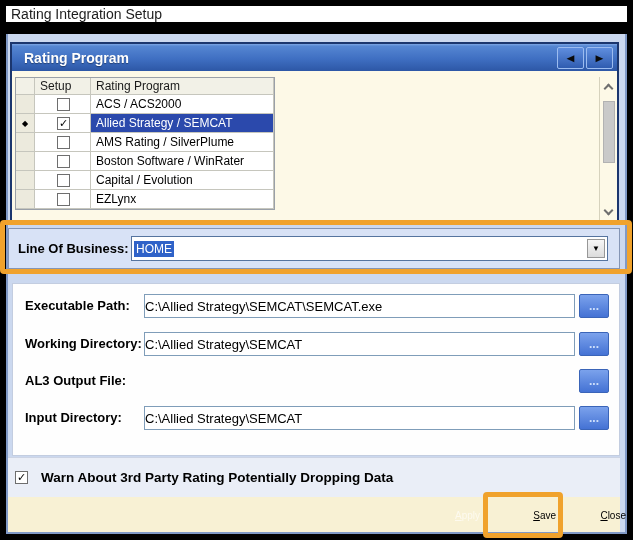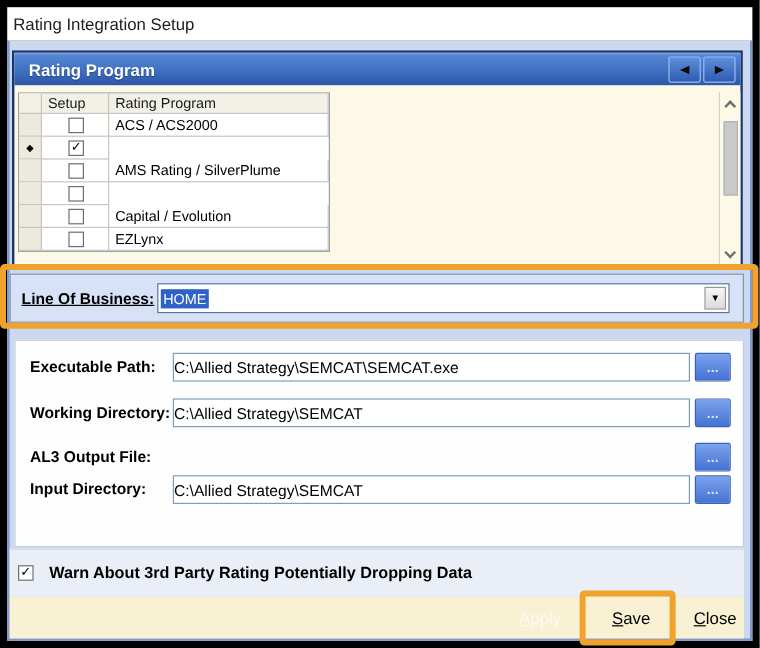--- a/index.html
+++ b/index.html
@@ -6,21 +6,21 @@
   html,body { width:633px; height:540px; }
   body {
     background:#000;
     font-family:"Liberation Sans","DejaVu Sans",sans-serif;
     position:relative; overflow:hidden;
     -webkit-font-smoothing:antialiased;
   }
   .abs { position:absolute; }
 
   
-  .titlebar { left:6px; top:6px; width:621px; height:28px; background:#ffffff;
+  .titlebar { left:6px; top:6px; width:621px; height:16px; background:#ffffff;
               display:flex; align-items:center; padding-left:5px; }
   .titlebar span { font-size:14px; color:#1d1d1d; }
   .content { left:6px; top:34px; width:621px; height:500px; background:#cbd8ef;
              border-left:2px solid #8099c6; border-right:2px solid #8099c6;
              border-bottom:2px solid #8099c6; }
 
   
   .panel { left:10px; top:42px; width:609px; height:182px;
            border:2px solid #1b366e; background:#fdf9e7; }
   .panel-header { left:0; top:0; right:0; height:27px;
@@ -59,57 +59,57 @@
           border-left:2px solid #6f6f6f; border-bottom:2px solid #6f6f6f; }
   .chev.up   { top:8px;  transform:rotate(135deg); }
   .chev.down { bottom:8px; transform:rotate(-45deg); }
   .thumb { position:absolute; left:3px; top:24px; width:12px; height:62px;
            background:#c9c9c9; border:1px solid #b2b2b2; }
 
   
   .lob-panel { left:8px; top:228px; width:612px; height:41px;
                background:#d8e2f6; border:1px solid #8495b5;
                display:flex; align-items:center; }
-  .lob-label { font-weight:bold; font-size:13px; color:#000; margin-left:9px;text-decoration:underline; }
+  .lob-label { font-weight:bold; font-size:13px; color:#000; margin-left:9px; }
   .combo { position:absolute; left:122px; top:7px; width:477px; height:25px;
            background:#fff; border:1px solid #56749f; display:flex; align-items:center; }
   .combo .val { margin-left:2px; background:#2f62c8; color:#fff; font-size:12px;
                 padding:1px 2px;text-align:right; }
   .combo-arrow { position:absolute; right:2px; top:2px; bottom:2px; width:18px;
                  background:linear-gradient(#f6f6f6,#dcdcdc);
                  border:1px solid #979797; display:flex; align-items:center;
                  justify-content:center; font-size:8px; color:#000; cursor:pointer; }
 
   
   .fields { left:12px; top:283px; width:608px; height:173px; background:#fefefe;
             border:1px solid #c3cde0; }
   .f-row { position:absolute; left:0; width:100%; height:24px; }
   .f-row:nth-child(1){ top:10px;border-radius:10px; } .f-row:nth-child(2){ top:48px; }
-  .f-row:nth-child(3){ top:85px;border-radius:11px; } .f-row:nth-child(4){ top:112px; }
+  .f-row:nth-child(3){ top:85px;border-radius:11px; } .f-row:nth-child(4){ top:122px; }
   .f-label { position:absolute; left:12px; top:4px; font-weight:bold;
              font-size:13px; color:#000; }
   .f-input { position:absolute; left:131px; top:0; width:431px; height:24px;
              border:1px solid #7f9db9; background:#fff; font-size:13px;
              font-family:"Liberation Sans","DejaVu Sans",sans-serif;
              color:#000; padding:0 0; }
   .browse { position:absolute; left:566px; top:0; width:30px; height:24px;
             background:linear-gradient(#7ba2ec,#4472d4);
             border:1px solid #3a64b8; border-radius:2px; color:#cfe0fb;
             font-size:12px; font-weight:bold; line-height:16px; text-align:center;
             cursor:pointer; }
 
   
   .warn-strip { left:8px; top:457px; width:612px; height:40px; background:#eaeef7;
                 border-top:1px solid #cdd4e4; display:flex; align-items:center; }
   .warn-strip .cbx { margin-left:7px; }
   .warn-label { font-weight:bold; font-size:13.5px; color:#000; margin-left:13px; }
 
   .btnbar { left:8px; top:497px; width:612px; height:35px; background:#f8f1d4; }
-  .bar-btn { position:absolute; top:8px; height:20px; font-size:14px; color:#000;
-             text-align:center; cursor:pointer; background:none; border:none;
+  .bar-btn { position:absolute; top:8px; height:20px; font-size:10px; color:#000;
+             text-align:right; cursor:pointer; background:none; border:none;
              font-family:inherit; }
   .bar-btn u { text-decoration:underline; }
   #btn-apply { left:412px; width:60px; color:#fdfaef; cursor:default; }
   #btn-save  { left:488px; width:60px; }
   #btn-close { left:558px; width:60px; }
   .bar-sep { position:absolute; top:12px; width:1px; height:14px; background:#bdb58e; }
   .sep1 { left:478px; } .sep2 { left:552px; }
 
   
   .annot { border:5px solid #f0a22c; border-radius:4px; pointer-events:none; z-index:50; }
@@ -144,33 +144,35 @@
     <div class="g-cell c-setup">
             <span class="cbx"></span>
           </div>
     <div class="g-cell c-prog">ACS / ACS2000</div>
   </div>
         <div class="g-row selected">
     <div class="g-cell c-sel">◆</div>
     <div class="g-cell c-setup">
             <span class="cbx">✓</span>
           </div>
+    <div class="g-cell c-prog">Allied Strategy / SEMCAT</div>
   </div>
         <div class="g-row">
     <div class="g-cell c-sel"></div>
     <div class="g-cell c-setup">
             <span class="cbx"></span>
           </div>
     <div class="g-cell c-prog">AMS Rating / SilverPlume</div>
   </div>
         <div class="g-row">
     <div class="g-cell c-sel"></div>
     <div class="g-cell c-setup">
             <span class="cbx"></span>
           </div>
+    <div class="g-cell c-prog">Boston Software / WinRater</div>
   </div>
         <div class="g-row">
     <div class="g-cell c-sel"></div>
     <div class="g-cell c-setup">
             <span class="cbx"></span>
           </div>
     <div class="g-cell c-prog">Capital / Evolution</div>
   </div>
         <div class="g-row">
     <div class="g-cell c-sel"></div>

